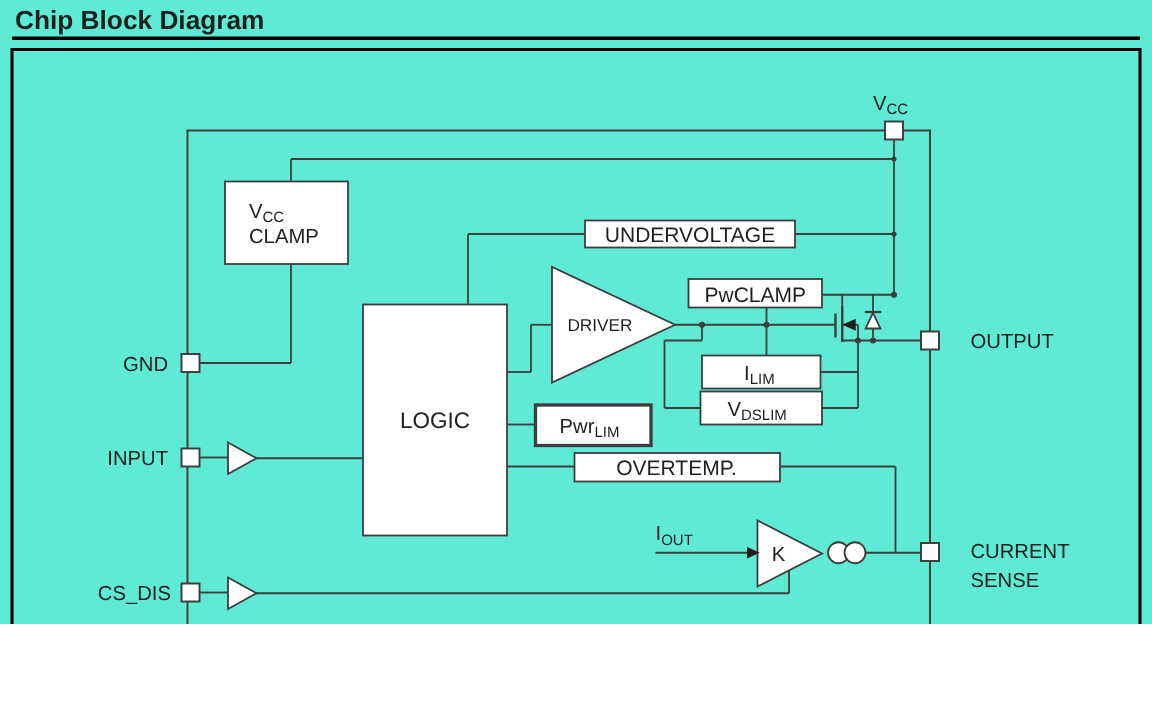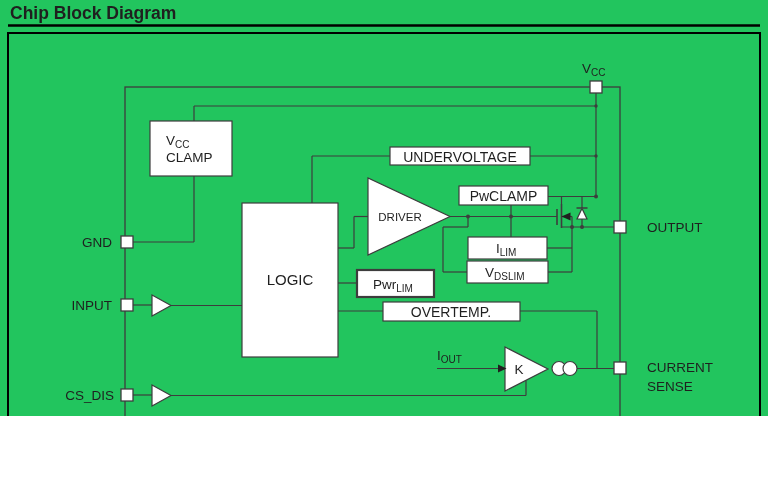--- a/index.html
+++ b/index.html
@@ -1,16 +1,16 @@
 <!DOCTYPE html>
 <html><head>
 <meta charset="utf-8">
 <style>
   html,body{margin:0;padding:0;background:#ffffff;}
-  .page{position:relative;width:768px;height:416px;background:#22c55e;overflow:hidden;
+  .page{position:relative;width:768px;height:416px;background:#5eead4;overflow:hidden;
         font-family:"Liberation Sans", sans-serif;}
   svg text{fill:#1f1f1f;font-family:"Liberation Sans", sans-serif;}
 </style>
 </head>
 <body>
 
 <div class="page">
 <svg width="768" height="484" viewBox="0 0 768 484">
 
   <text x="10" y="19" font-size="17.5" font-weight="bold">Chip Block Diagram</text>

